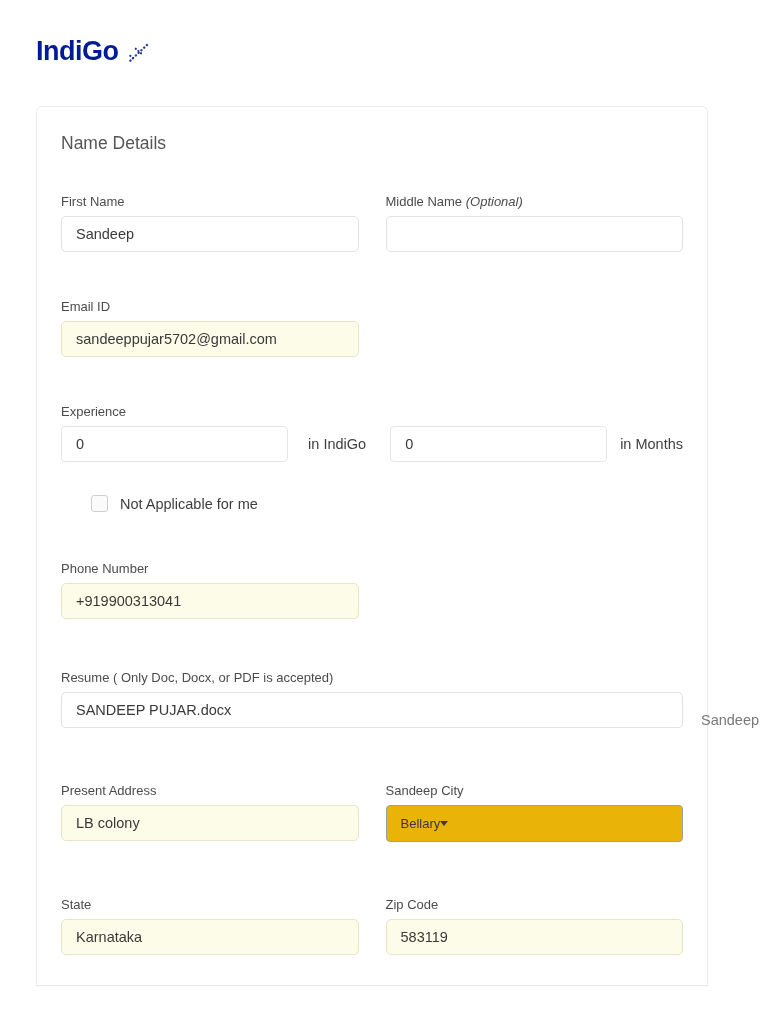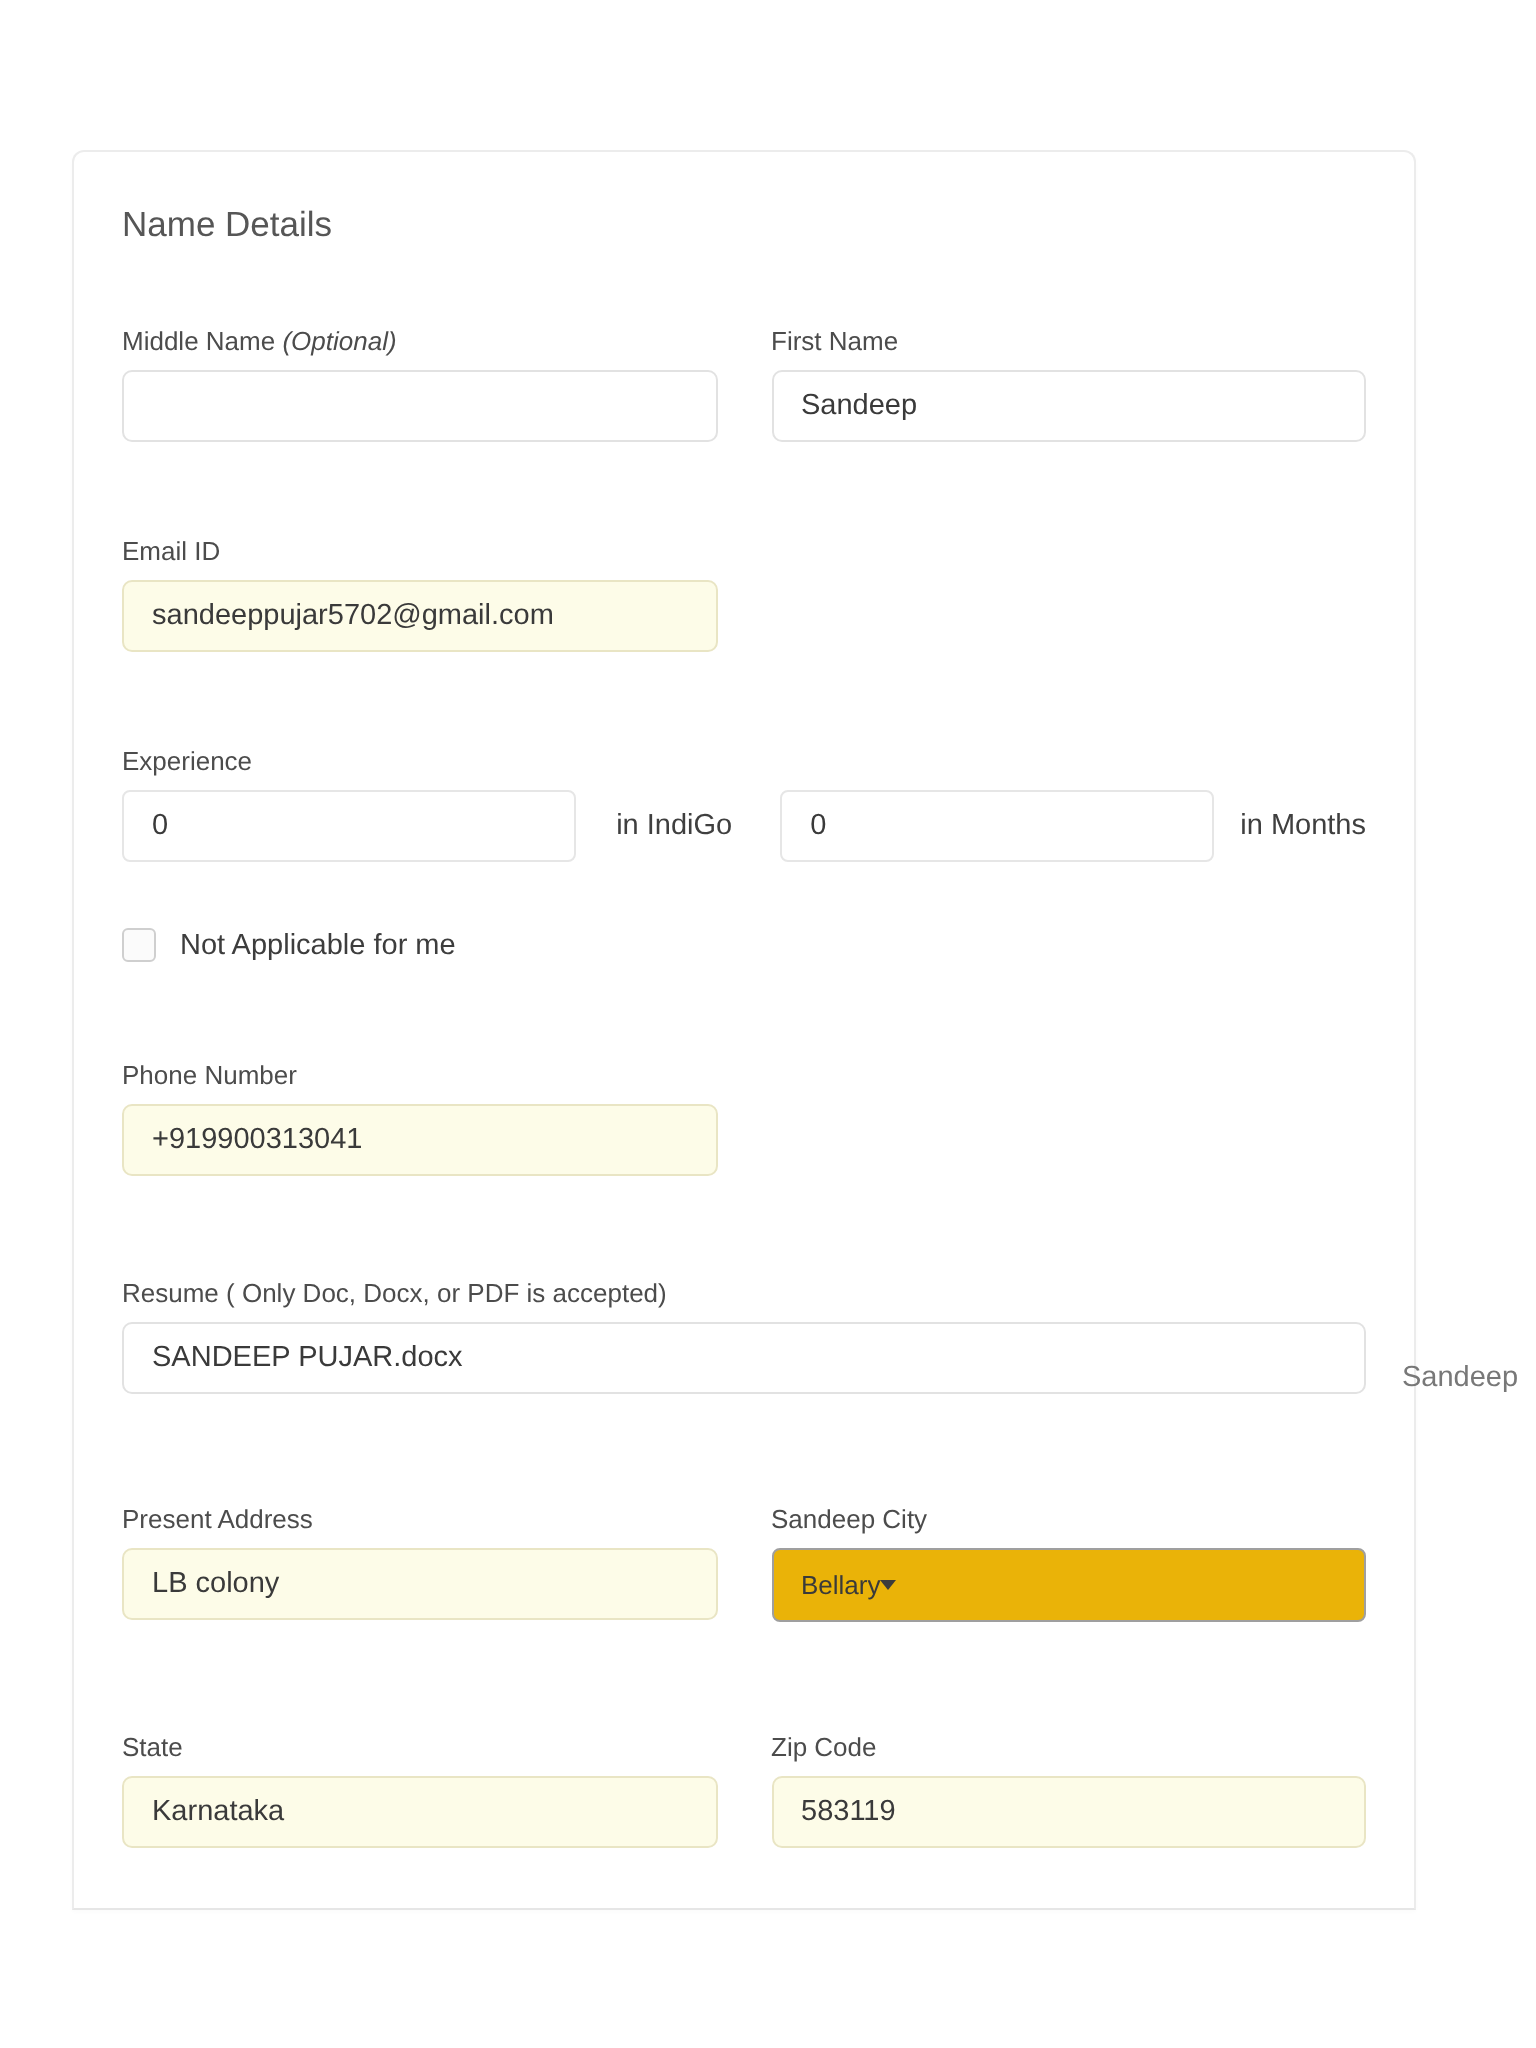--- a/index.html
+++ b/index.html
@@ -48,21 +48,21 @@
   
   .exp-flex { display:flex; align-items:center; }
   .exp-input { width:236px; height:36px; border:1px solid #e6e6e6; border-radius:4px; background:#fff; padding:0 14px; font-size:14.5px; color:#3a3a3a; font-family:"Liberation Sans", sans-serif; outline:none; }
   .exp-unit { font-size:14.5px; color:#3f3f3f; white-space:nowrap; }
   .exp-unit.years { margin:0 24px 0 20px; }
   .exp-unit.months { margin-left:13px; }
   .exp-input.second { width:224px; }
   .row-exp { margin-bottom:33px; }
 
   
-  .check-row { display:flex; align-items:center; gap:12px; margin-bottom:49px; }
+  .check-row { display:flex; align-items:center; gap:12px; margin-bottom:49px;margin-left:30px; }
   .checkbox {
     width:17px; height:17px; border:1px solid #cfcfcf; border-radius:3px;
     background:#fbfbfb; display:inline-block; cursor:pointer; flex:none;
   }
   .check-label { font-size:14.5px; color:#3d3d3d; }
 
   
   .resume-flex { display:flex; align-items:flex-end; }
   .resume-input { width:486px; flex:none; }
   .change-link { margin-left:16px; font-size:14.5px; color:#787878; cursor:pointer; flex:none; width:62px; text-align:center; }
@@ -78,34 +78,44 @@
   }
   .caret { width:0; height:0; border-left:4.5px solid transparent; border-right:4.5px solid transparent; border-top:5.5px solid #3c3c3c; }
 
   .row-last { margin-bottom:0; }
 </style>
 </head>
 <body>
 
 <div class="page">
 
+  <div class="logo-row">
+    <span class="logo-text">IndiGo</span>
+    <span class="plane-icon">
+      <svg width="30" height="26" viewBox="0 0 24 24" fill="none">
+        <path d="M4 20 L21 4" stroke="#2a3aa0" stroke-width="2.2" stroke-linecap="round" stroke-dasharray="0.1 3.4"></path>
+        <path d="M9 9 L16 15" stroke="#2a3aa0" stroke-width="2" stroke-linecap="round" stroke-dasharray="0.1 3.1"></path>
+        <path d="M4 15.5 L8 19.5" stroke="#2a3aa0" stroke-width="2" stroke-linecap="round" stroke-dasharray="0.1 3.1"></path>
+      </svg>
+    </span>
+  </div>
 
 
   <div class="card">
 
     <div class="section-title">Name Details</div>
 
     <div class="grid-2 row">
       <div>
+        <label class="field-label">First Name</label>
+        <input class="box" type="text" value="Sandeep" style="">
+      </div>
+      <div>
         <label class="field-label"><span>Middle Name</span> <span class="optional">(Optional)</span></label>
         <input class="box" type="text" value="" style="">
-      </div>
-      <div>
-        <label class="field-label">First Name</label>
-        <input class="box" type="text" value="Sandeep" style="">
       </div>
     </div>
 
     <div class="grid-2 row">
       <div>
         <label class="field-label">Email ID</label>
         <input class="box filled" type="text" value="sandeeppujar5702@gmail.com" style="">
       </div>
     </div>
 

